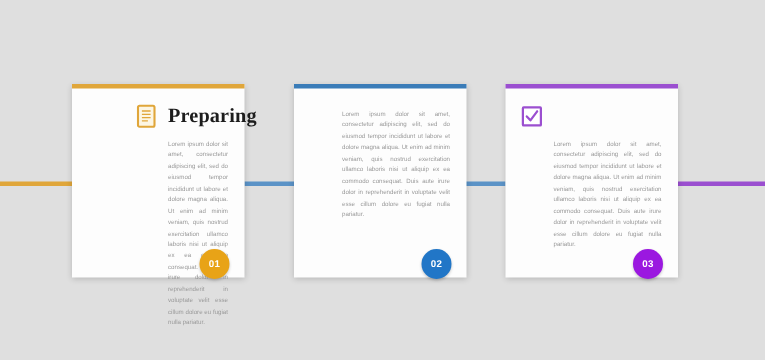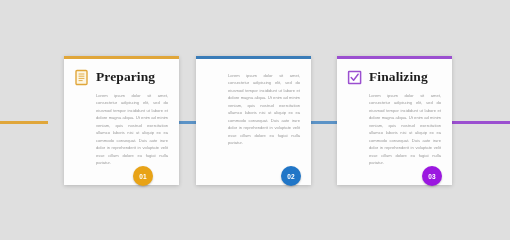--- a/index.html
+++ b/index.html
@@ -39,21 +39,21 @@
     top: 56px;
     width: 115px;
     height: 129px;
     background: #fdfdfd;
     border-top-width: 3px;
     border-top-style: solid;
     box-sizing: border-box;
     box-shadow: 0 1px 4px rgba(0,0,0,0.18);
     z-index: 3;
   }
-  .card-1 { left: 64px;  }
+  .card-1 { left: 48px; padding-left: 32px;  }
   .card-2 { left: 196px; }
   .card-3 { left: 337px; }
 
   .card-inner {
     padding: 8px 9px 0 9px;
   }
 
   .card-head {
     display: flex;
     align-items: center;
@@ -151,20 +151,19 @@
 
   <div class="card card-3" style="border-top-color: rgb(155, 79, 208);">
     <div class="card-inner">
       <div class="card-head">
         <span class="icon-box">
           <svg width="17" height="17" viewBox="0 0 17 17">
             <rect x="2.6" y="2.6" width="12" height="12" rx="0.5" fill="#ffffff" stroke="#9b4fd0" stroke-width="1.5"></rect>
             <polyline points="5.2,8.6 7.6,11.2 12.1,5.2" fill="none" stroke="#9b4fd0" stroke-width="1.5" stroke-linecap="round" stroke-linejoin="round"></polyline>
           </svg>
         </span>
-        <span class="card-title">Finalizing</span>
       </div>
       <div class="card-body">Lorem ipsum dolor sit amet, consectetur adipiscing elit, sed do eiusmod tempor incididunt ut labore et dolore magna aliqua. Ut enim ad minim veniam, quis nostrud exercitation ullamco laboris nisi ut aliquip ex ea commodo consequat. Duis aute irure dolor in reprehenderit in voluptate velit esse cillum dolore eu fugiat nulla pariatur.</div>
     </div>
   </div>
   <div class="badge badge-3" style="background: rgb(155, 24, 224);">03</div>
 
 </div>
 
 </body></html>

